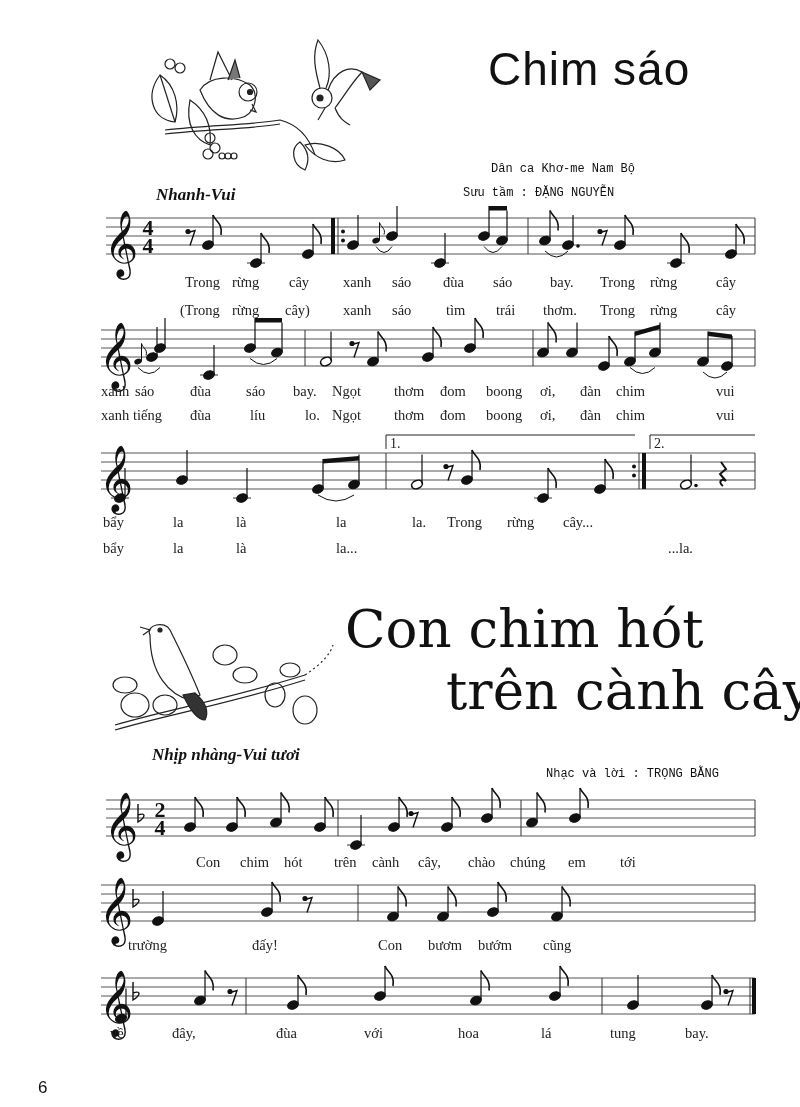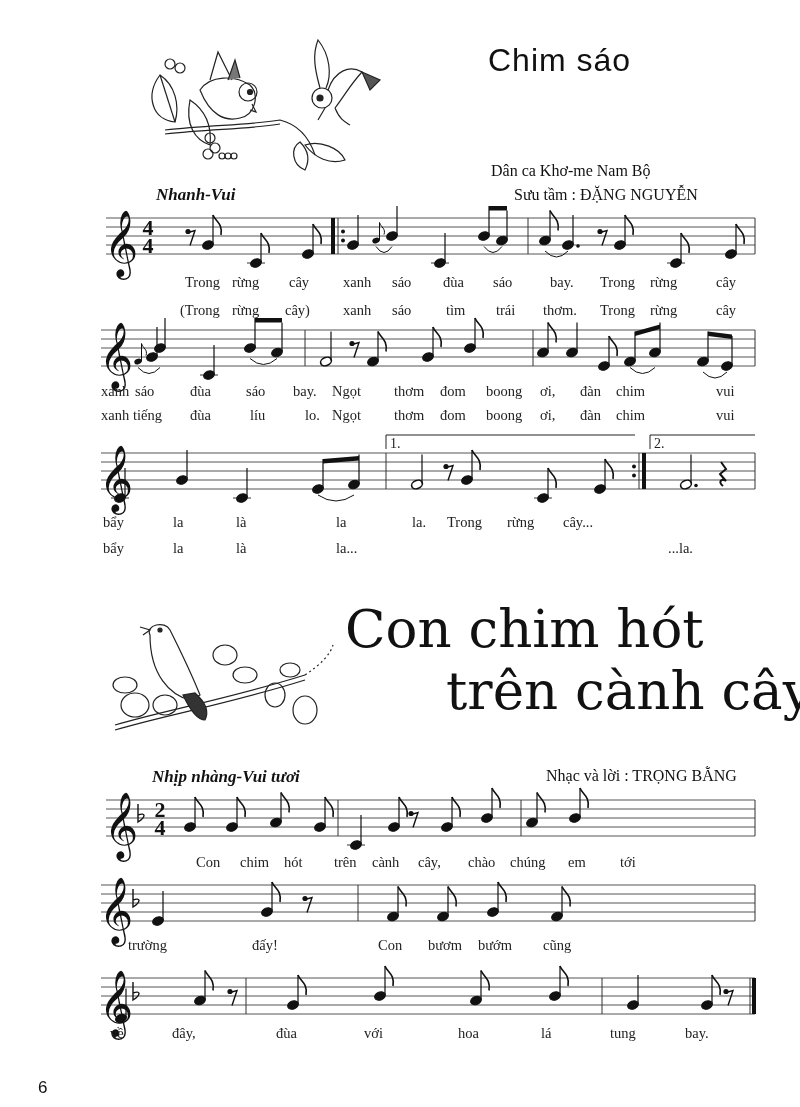--- a/index.html
+++ b/index.html
@@ -1,42 +1,42 @@
 <!DOCTYPE html>
 <html><head>
 <meta charset="utf-8">
 <style>
   html, body { margin: 0; padding: 0; background: #ffffff; }
   body { width: 800px; height: 1107px; position: relative; overflow: hidden;
          font-family: "Liberation Serif", serif; color: #111; }
   .abs { position: absolute; }
   .title1 { left: 488px; top: 42px; font-family: "Liberation Sans", sans-serif;
-            font-size: 32px; letter-spacing: 1px; color: #111; }
+            font-size: 46px; letter-spacing: 1px; color: #111; }
   .title2a, .title2b { font-family: "DejaVu Serif", serif; font-size: 53px; color: #111; white-space: nowrap; }
   .title2a { left: 345px; top: 598px; }
   .title2b { left: 402px; top: 660px; margin-left: 44px; }
-  .credit { font-family: Liberation Serif, serif; font-size: 16px; white-space: nowrap; }
+  .credit { font-family: Liberation Mono, monospace; font-size: 12px; white-space: nowrap; }
   .tempo { font-family: "Liberation Serif", serif; font-style: italic; font-weight: bold; font-size: 17px; white-space: nowrap; }
   .pageno { left: 38px; top: 1078px; font-family: "Liberation Sans", sans-serif; font-size: 17px; }
   svg.score { position: absolute; left: 0; top: 0; }
   .lyric { font-family: "Liberation Serif", serif; font-size: 14.5px; fill: #222; }
   .voltaLbl { font-family: "Liberation Serif", serif; font-size: 14px; fill: #222; }
   .illus { position: absolute; }
 </style>
 </head>
 <body>
 
 <div class="abs title1">Chim sáo</div>
 <div class="abs credit" style="left:491px;top:162px;">Dân ca Khơ-me Nam Bộ</div>
-<div class="abs credit" style="left:514px;top:186px;">Sưu tầm : ĐẶNG NGUYỄN</div>
+<div class="abs credit" style="left:463px;top:186px;">Sưu tầm : ĐẶNG NGUYỄN</div>
 <div class="abs tempo" style="left:156px;top:185px;">Nhanh-Vui</div>
 
 <div class="abs title2a">Con chim hót</div>
 <div class="abs title2b">trên cành cây</div>
-<div class="abs tempo" style="left:152px;top:767px;">Nhịp nhàng-Vui tươi</div>
+<div class="abs tempo" style="left:152px;top:745px;">Nhịp nhàng-Vui tươi</div>
 <div class="abs credit" style="left:522px;top:767px;margin-left:24px;">Nhạc và lời : TRỌNG BẰNG</div>
 
 <div class="abs pageno">6</div>
 
 <svg class="illus" style="left:140px;top:30px;" width="250" height="150" viewBox="0 0 250 150" fill="none" stroke="#222" stroke-width="1.2">
 
   <path d="M25 100 C70 95, 110 95, 140 90 C160 95, 170 110, 175 125"></path>
   <path d="M25 104 C70 99, 110 99, 140 94"></path>
 
   <path d="M20 45 C5 65, 12 90, 35 92 C40 75, 35 55, 20 45 Z"></path>

